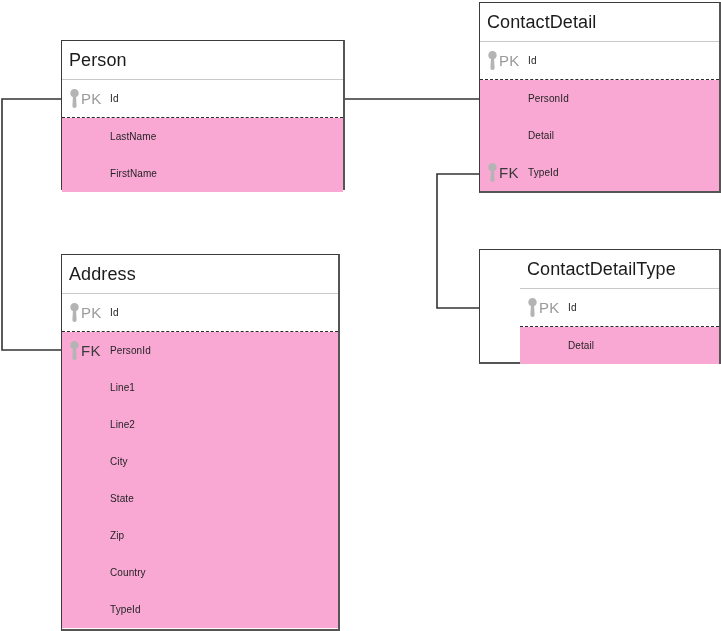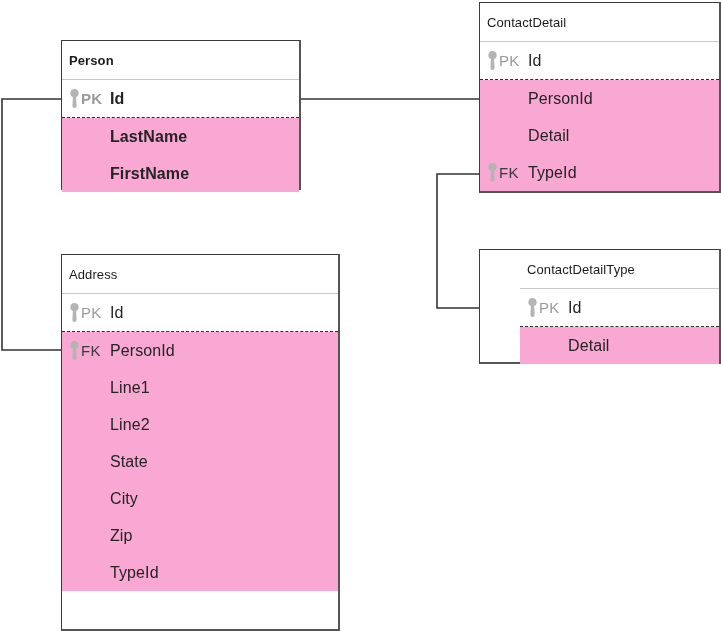--- a/index.html
+++ b/index.html
@@ -42,21 +42,21 @@
     border-right-width: 2px;
     border-bottom-width: 2px;
     border-right-color: #555555;
     border-bottom-color: #555555;
   }
   .entity-title {
     box-sizing: border-box;
     height: 39px;
     line-height: 39px;
     padding-left: 7px;
-    font-size: 13px;
+    font-size: 18px;
     color: #1b1b1b;
     background: #ffffff;
     border-bottom: 1px solid #c9c9c9;
     white-space: nowrap;
     letter-spacing: 0.1px;
   }
   .pk-section {
     background: #ffffff;
     border-bottom: 1px dashed #2b2b2b;
   }
@@ -88,38 +88,38 @@
   }
   .key-tag.fk {
     color: #3a3a3a;
   }
   .row-label {
     position: absolute;
     left: 48px;
     top: 0;
     height: 37px;
     line-height: 37px;
-    font-size: 16px;
+    font-size: 10px;
     color: #242424;
     letter-spacing: 0.1px;
   }
 </style>
 </head>
 <body>
 
 <div id="canvas">
 
   <svg class="connectors" width="721" height="631" viewBox="0 0 721 631">
     <polyline fill="none" stroke="#333333" stroke-width="1.6" points="301,99 479,99"></polyline>
     <polyline fill="none" stroke="#333333" stroke-width="1.6" points="61,99 2,99 2,350 61,350"></polyline>
     <polyline fill="none" stroke="#333333" stroke-width="1.6" points="479,174 437,174 437,308 479,308"></polyline>
   </svg>
 
   <div id="entities">
-      <div class="entity" style="left: 61px; top: 40px; width: 240px; height: 150px; font-weight: bold;">
+      <div class="entity" style="left: 61px; top: 40px; width: 284px; height: 150px;">
         <div class="entity-title">Person</div>
         <div class="pk-section">
           <div class="row">
             <svg viewBox="0 0 9 19" class="key-icon">
               <path fill="#b4b4b4" d="M4.5 0 C2.0 0 0.3 1.9 0.3 4.2 C0.3 6.0 1.4 7.5 2.9 8.1 L2.4 17.0 C2.4 18.1 3.3 19 4.5 19 C5.7 19 6.6 18.1 6.6 17.0 L6.1 8.1 C7.6 7.5 8.7 6.0 8.7 4.2 C8.7 1.9 7.0 0 4.5 0 Z"></path>
             </svg>
             <span class="key-tag">PK</span>
             <span class="row-label">Id</span>
           </div>
         </div>
@@ -178,27 +178,30 @@
             <span class="key-tag fk">FK</span>
             <span class="row-label">PersonId</span>
           </div>
           <div class="row">
             <span class="row-label">Line1</span>
           </div>
           <div class="row">
             <span class="row-label">Line2</span>
           </div>
           <div class="row">
+            <span class="row-label">City</span>
+          </div>
+          <div class="row">
             <span class="row-label">State</span>
           </div>
           <div class="row">
-            <span class="row-label">City</span>
-          </div>
-          <div class="row">
             <span class="row-label">Zip</span>
+          </div>
+          <div class="row">
+            <span class="row-label">Country</span>
           </div>
           <div class="row">
             <span class="row-label">TypeId</span>
           </div>
         </div>
       </div>
       <div class="entity" style="left: 479px; top: 249px; width: 242px; height: 115px; padding-left: 40px;">
         <div class="entity-title">ContactDetailType</div>
         <div class="pk-section">
           <div class="row">

